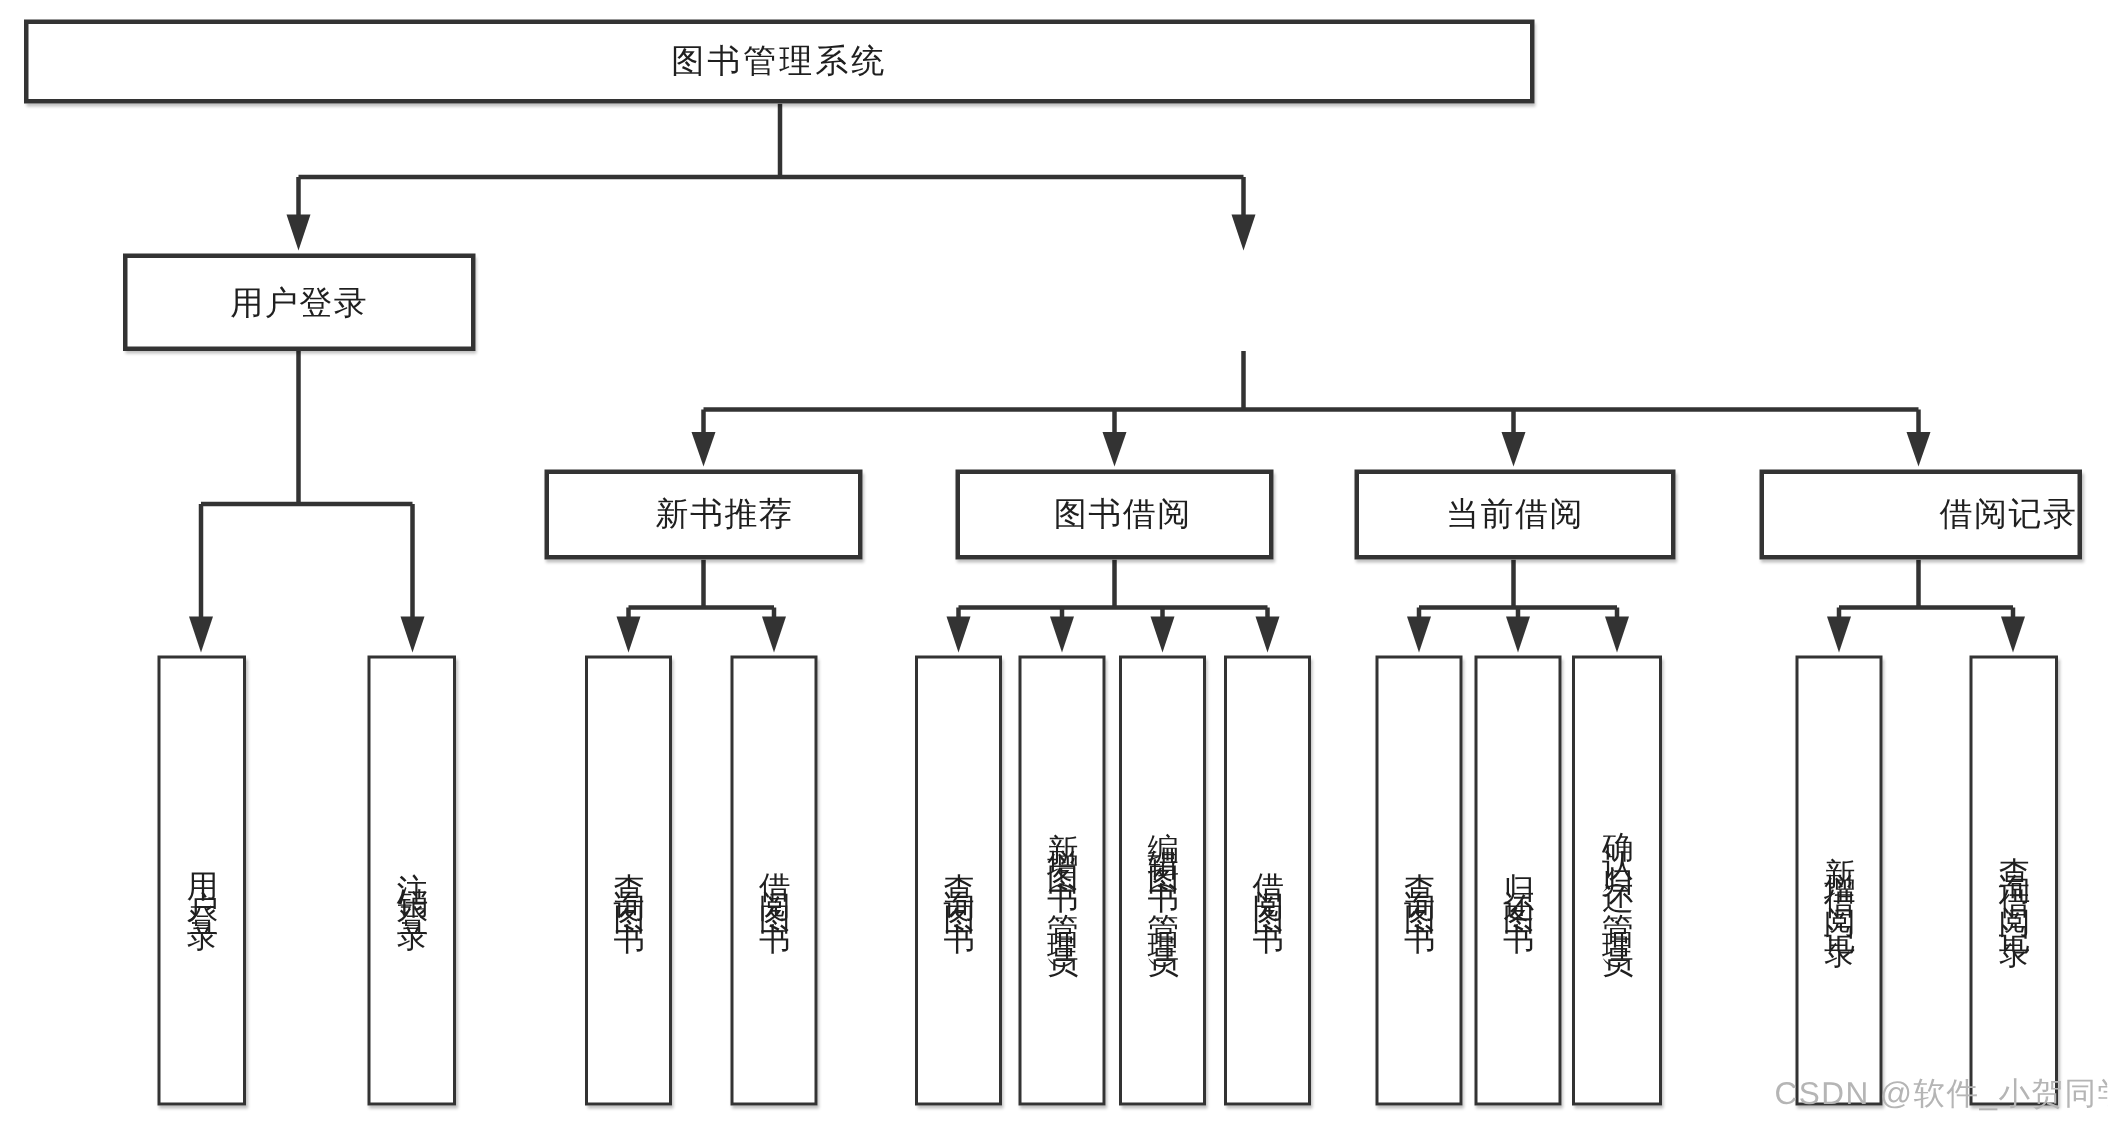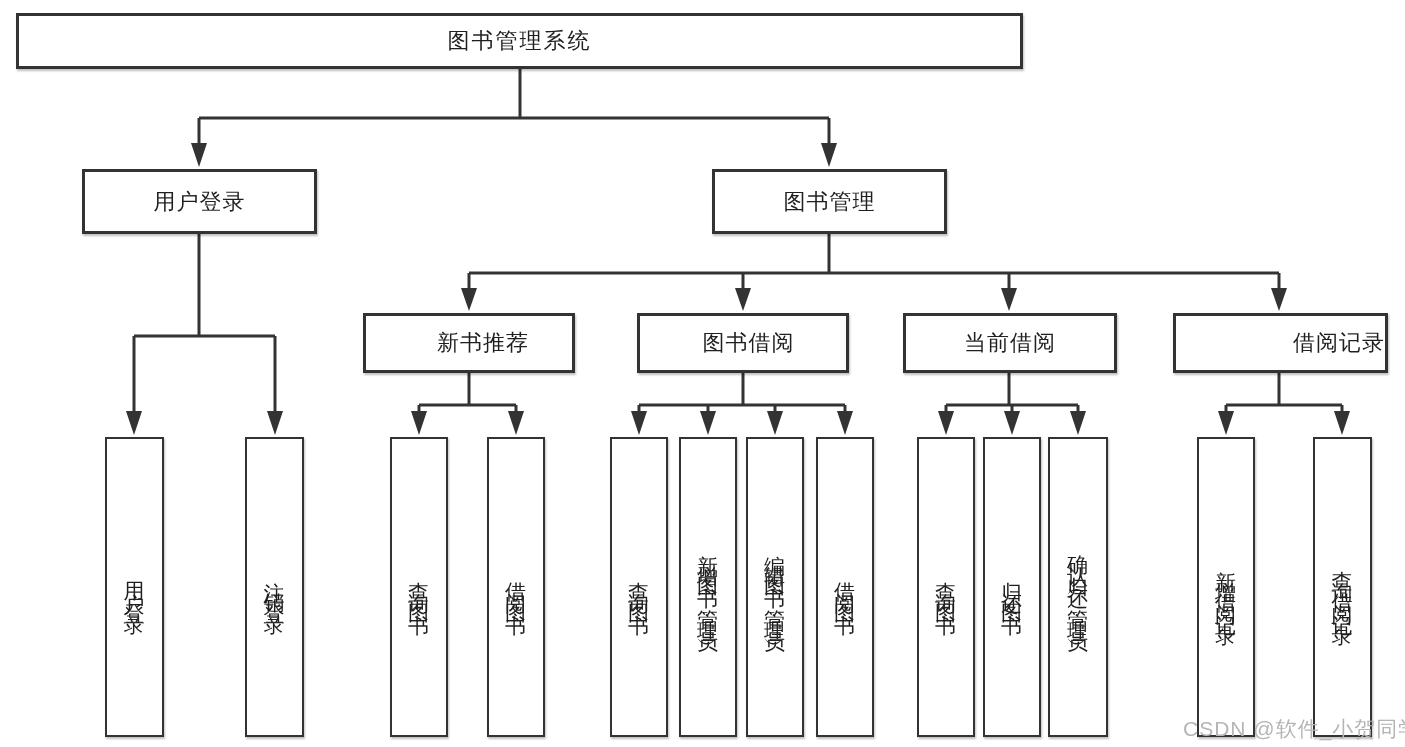--- a/index.html
+++ b/index.html
@@ -130,23 +130,20 @@
     </g>
   </svg>
 
   <div class="box root-box" style="left:16px; top:13px; width:1007px; height:56px;">
     <span>图书管理系统</span>
   </div>
 
   <div class="box hbox" style="left:82px; top:169px; width:235px; height:65px;">
     <span>用户登录</span>
   </div>
-  <div class="box hbox" style="left:712px; top:169px; width:235px; height:65px;">
-    <span>图书管理</span>
-  </div>
 
   <div class="box hbox" style="left:363px; top:313px; width:212px; height:60px;padding-left:28px;">
     <span>新书推荐</span>
   </div>
   <div class="box hbox" style="left:637px; top:313px; width:212px; height:60px;padding-left:11px;">
     <span>图书借阅</span>
   </div>
   <div class="box hbox" style="left:903px; top:313px; width:214px; height:60px;">
     <span>当前借阅</span>
   </div>

